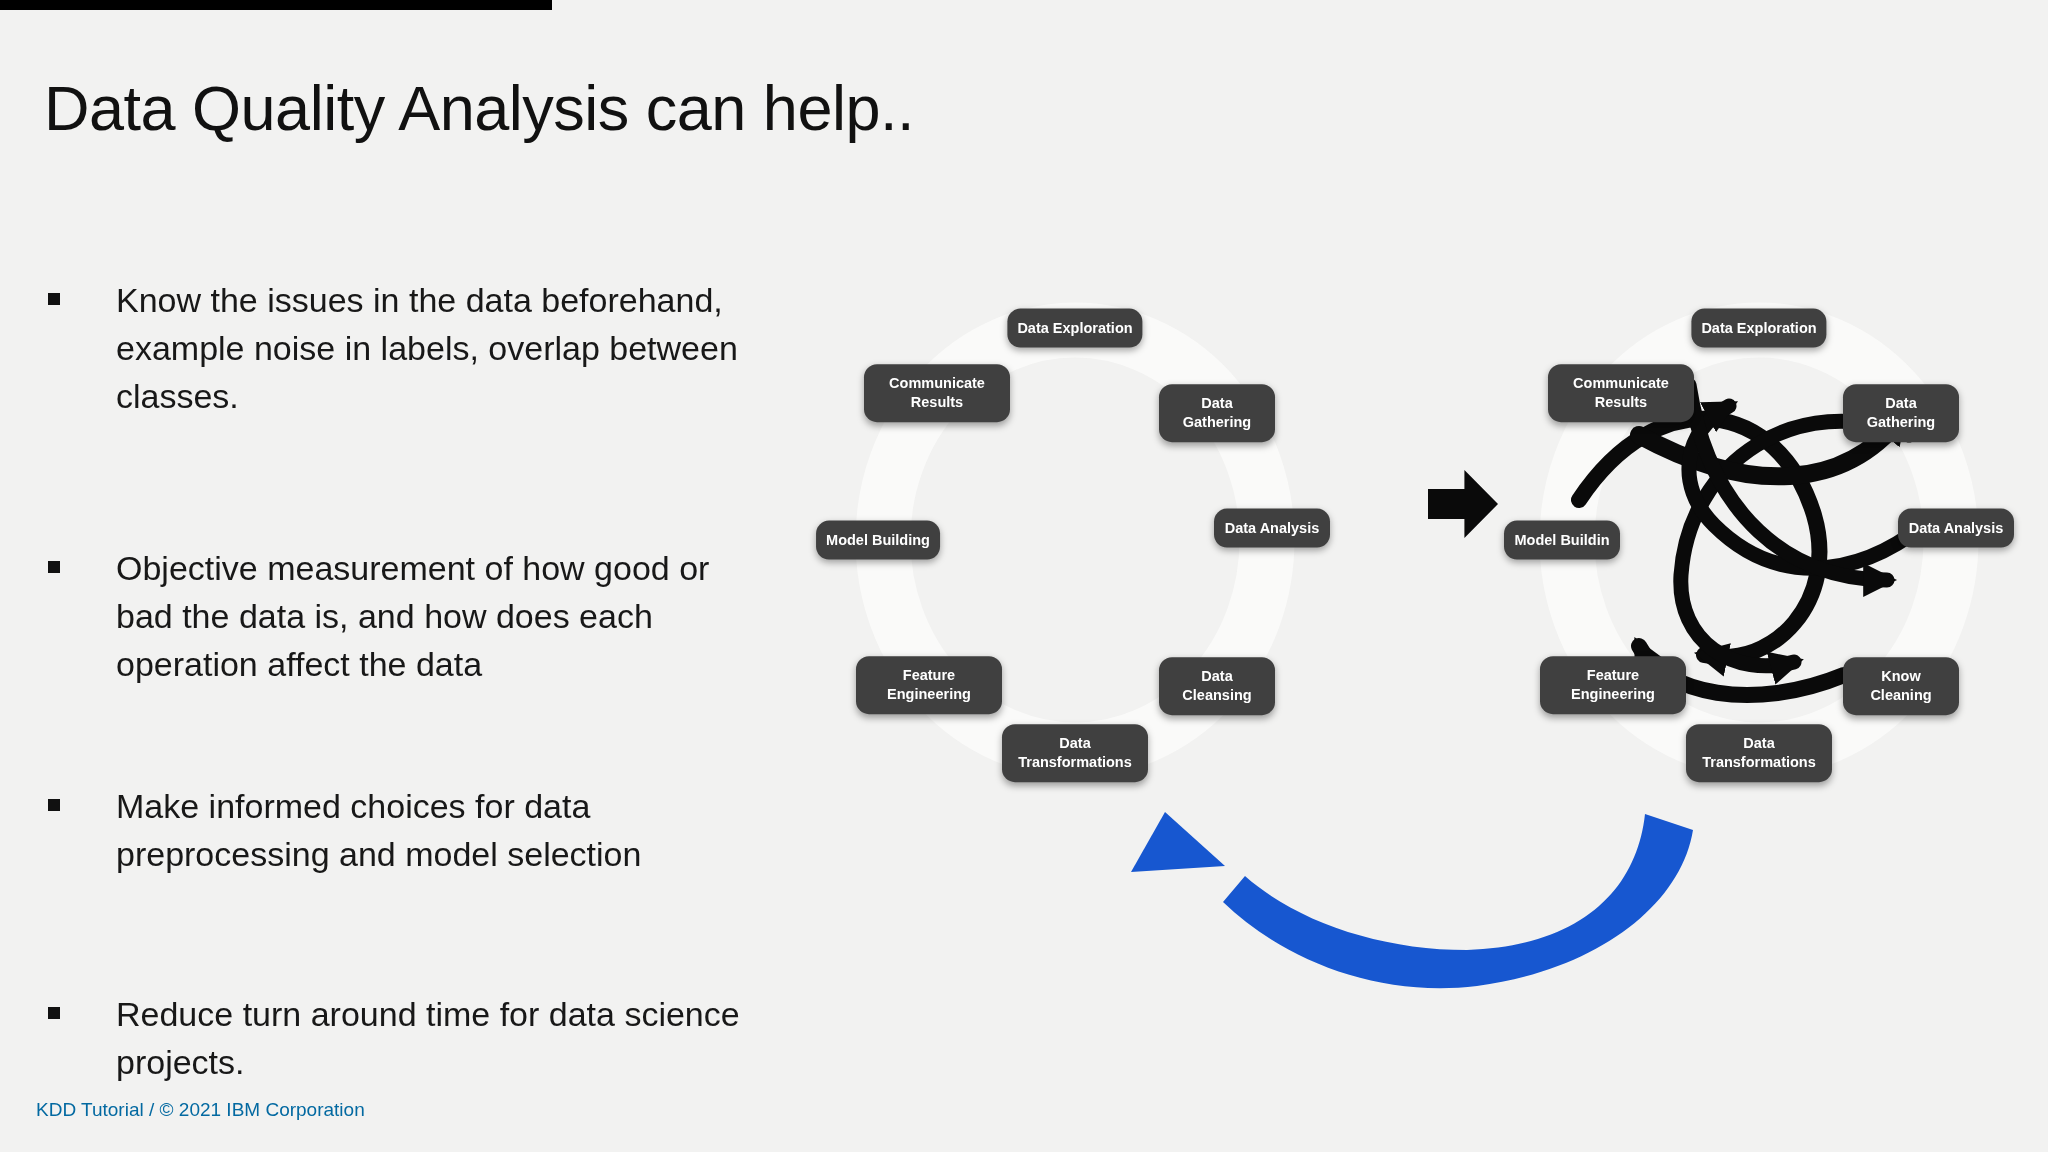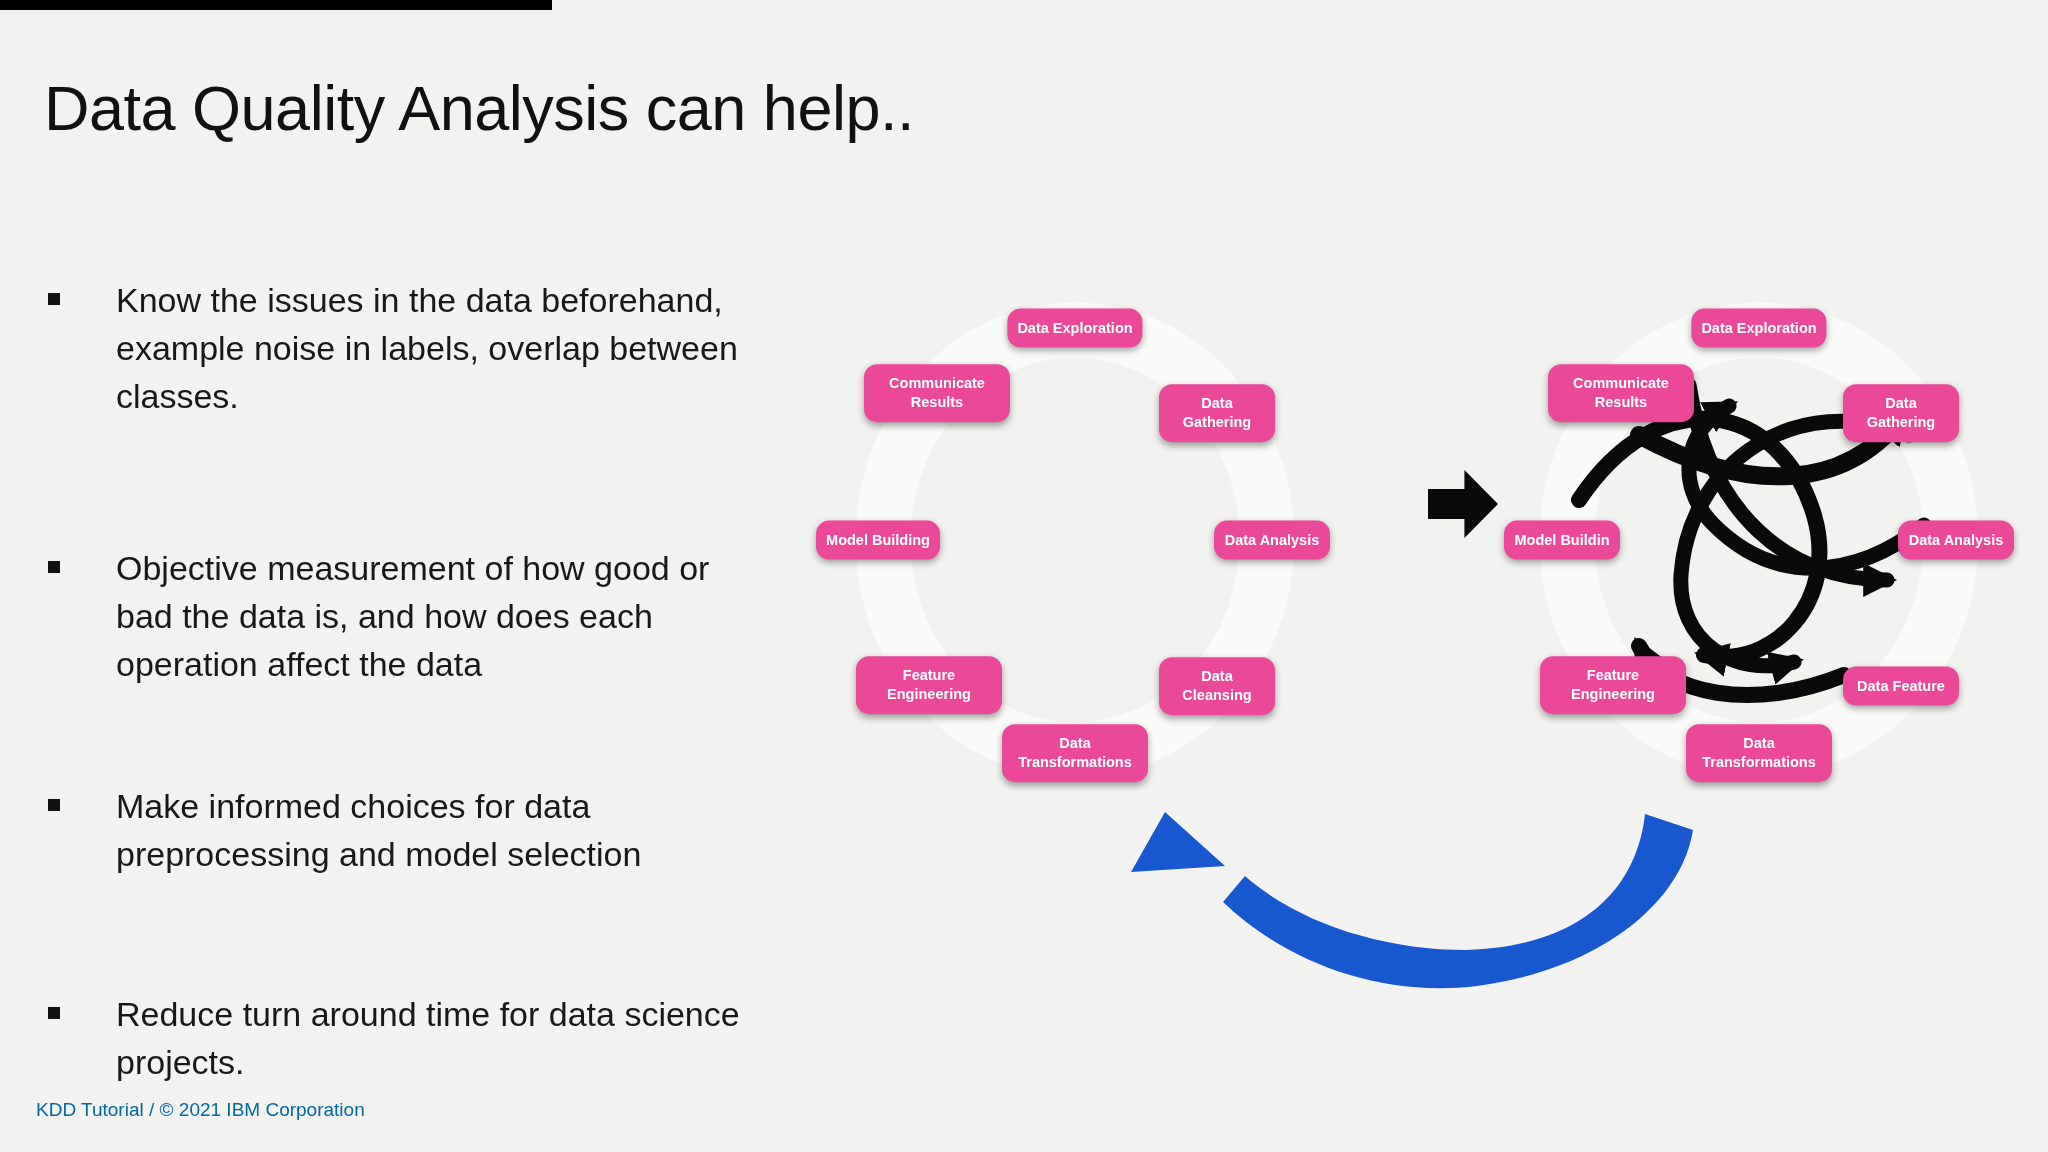--- a/index.html
+++ b/index.html
@@ -41,33 +41,33 @@
     position:absolute;top:250px;width:500px;height:580px;
   }
   .diagram.left{left:825px;}
   .diagram.right{left:1509px;}
   .ringsvg,.tanglesvg{
     position:absolute;left:0;top:0;width:500px;height:580px;
   }
   .pbox{
     position:absolute;
     transform:translate(-50%,-50%);
-    background:#ec4899;
+    background:#404040;
     color:#fff;
     font-size:14.5px;font-weight:bold;line-height:1.3;
     text-align:center;
     padding:10px 10px;
     min-width:96px;max-width:126px;
     border-radius:13px;
     box-shadow:0 3px 7px rgba(0,0,0,0.35);
     z-index:3;
   }
   .pos-0{left:250px;top:78px}
   .pos-1{left:392px;top:163px}
-  .pos-2{left:447px;top:290px}
+  .pos-2{left:447px;top:278px}
   .pos-3{left:392px;top:436px}
   .pos-4{left:250px;top:503px}
   .pos-5{left:104px;top:435px}
   .pos-6{left:53px;top:290px}
   .pos-7{left:112px;top:143px}
   .block-arrow{
     position:absolute;left:1428px;top:470px;width:70px;height:68px;
     background:#0a0a0a;
     clip-path:polygon(0% 28%,52% 28%,52% 0%,100% 50%,52% 100%,52% 72%,0% 72%);
   }
@@ -132,21 +132,21 @@
       <path d="M 400 185 C 290 140, 180 210, 172 325 C 168 392, 225 428, 285 412" stroke-width="15" marker-end="url(#ah)"></path>
       <path d="M 130 185 C 240 245, 335 240, 392 168" stroke-width="18" marker-end="url(#ah)"></path>
       <path d="M 335 425 C 245 462, 155 445, 130 396" stroke-width="16" marker-end="url(#ah)"></path>
       <path d="M 415 275 C 345 330, 265 335, 205 275 C 165 235, 175 180, 220 156" stroke-width="15" marker-end="url(#ah)"></path>
       <path d="M 180 135 C 200 265, 280 330, 378 330" stroke-width="15" marker-end="url(#ah)"></path>
     </g>
   </svg>
   <div class="pbox pos-0">Data Exploration</div>
   <div class="pbox pos-1">Data Gathering</div>
   <div class="pbox pos-2">Data Analysis</div>
-  <div class="pbox pos-3">Data Feature</div>
+  <div class="pbox pos-3">Know Cleaning</div>
   <div class="pbox pos-4">Data Transformations</div>
   <div class="pbox pos-5">Feature Engineering</div>
   <div class="pbox pos-6">Model Buildin</div>
   <div class="pbox pos-7">Communicate Results</div>
 </div>
 
 <svg class="swoosh" viewBox="0 0 580 210">
   <path d="M 568 30
            C 556 105, 472 170, 352 186
            C 252 198, 158 160, 98 102

